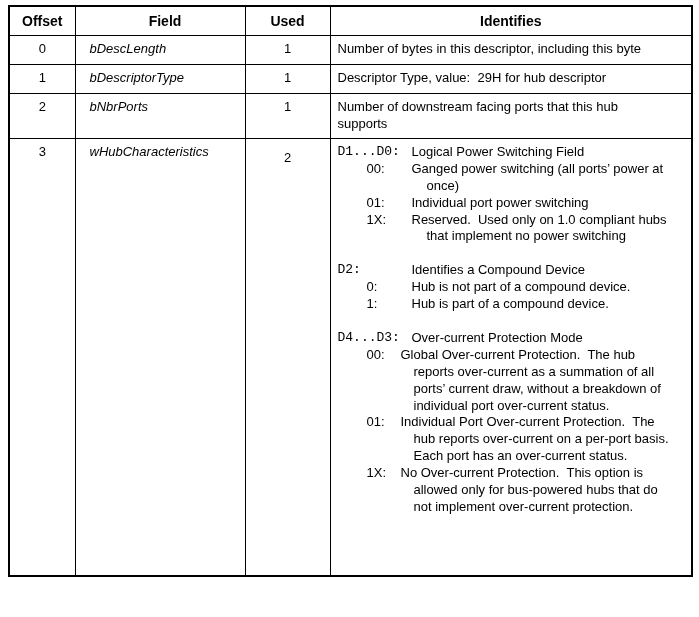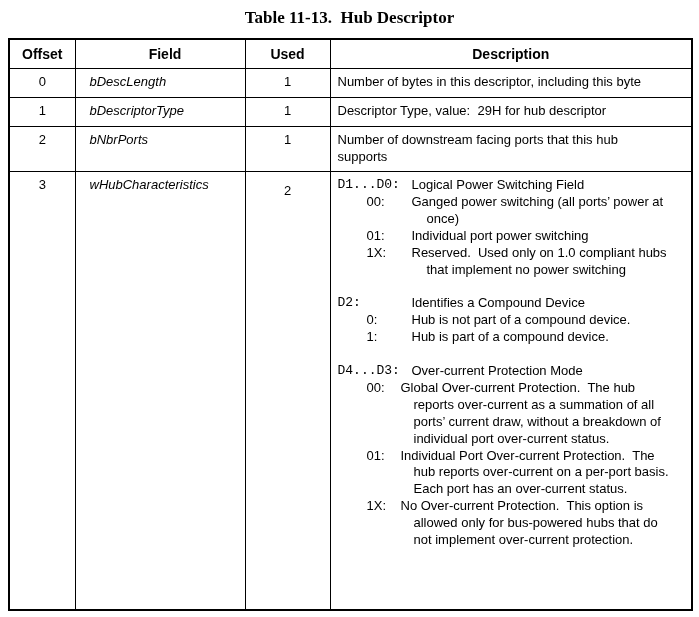--- a/index.html
+++ b/index.html
@@ -47,35 +47,34 @@
   .item { display: flex; margin-left: 29px; }
   .item-label { flex: 0 0 45px; white-space: pre; }
   .item-text { flex: 1; white-space: pre-wrap; padding-left: 15px; text-indent: -15px; }
   .sec.tight .item-label { flex: 0 0 34px; }
   .sec.tight .item-text { padding-left: 13px; text-indent: -13px; }
 </style>
 </head>
 <body>
 
 <div class="page">
-  <div class="doc-title">Table 11-13.  Hub Descriptor</div>
 
   <table class="hub-table">
     <colgroup>
       <col class="col-offset">
         <col class="col-field">
         <col class="col-size">
         <col class="col-desc">
     </colgroup>
     <thead>
       <tr class="hrow">
         <th class="c-offset">Offset</th>
         <th class="c-field">Field</th>
         <th class="c-size">Used</th>
-        <th class="c-desc">Description</th>
+        <th class="c-desc">Identifies</th>
       </tr>
     </thead>
     <tbody>
       <tr class="r0">
         <td class="offset">0</td>
         <td class="field">bDescLength</td>
         <td class="size">1</td>
         <td class="desc"><span class="txt">Number of bytes in this descriptor, including this byte</span></td>
       </tr>
       <tr class="r1">

